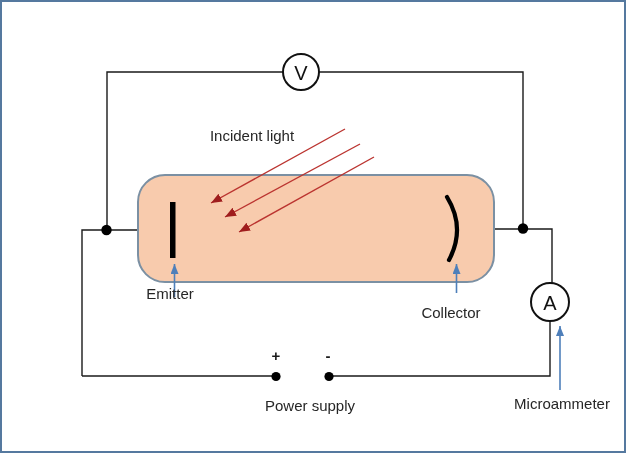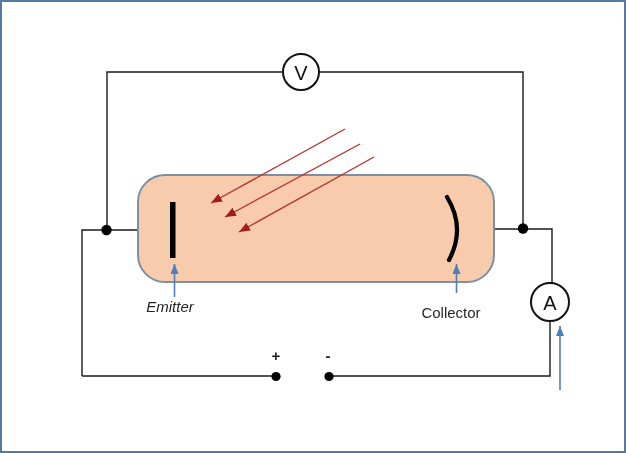--- a/index.html
+++ b/index.html
@@ -86,24 +86,27 @@
       <circle cx="327" cy="374.5" r="4.6"></circle>
     </g>
 
     <circle cx="299" cy="70" r="18" fill="#ffffff" stroke="#111111" stroke-width="2"></circle>
     <circle cx="548" cy="300" r="19" fill="#ffffff" stroke="#111111" stroke-width="2"></circle>
   </svg>
 
   <div class="meter-symbol" style="left:299px; top:71px;">V</div>
   <div class="meter-symbol" style="left:548px; top:301px;">A</div>
 
+  <div class="lbl" style="left:250px; top:126px;">Incident light</div>
 
-  <div class="lbl" style="left:168px; top:297px;font-style:italic;">Emitter</div>
+  <div class="lbl" style="left:168px; top:284px;">Emitter</div>
 
   <div class="lbl" style="left:449px; top:303px;">Collector</div>
 
+  <div class="lbl" style="left:308px; top:396px;">Power supply</div>
 
+  <div class="lbl" style="left:560px; top:394px;">Microammeter</div>
 
   <div class="terminal-sign" style="left:274px; top:346px;">+</div>
 
   <div class="terminal-sign" style="left:326px; top:346px;">-</div>
 
 </div>
 
 </body></html>

